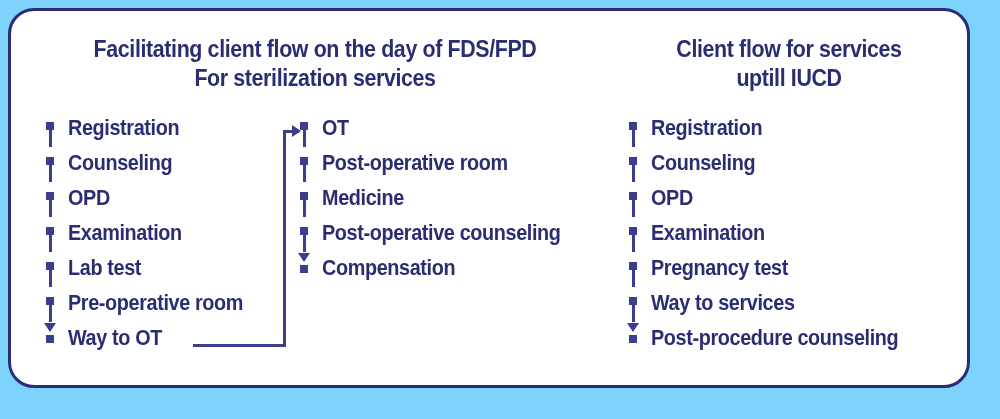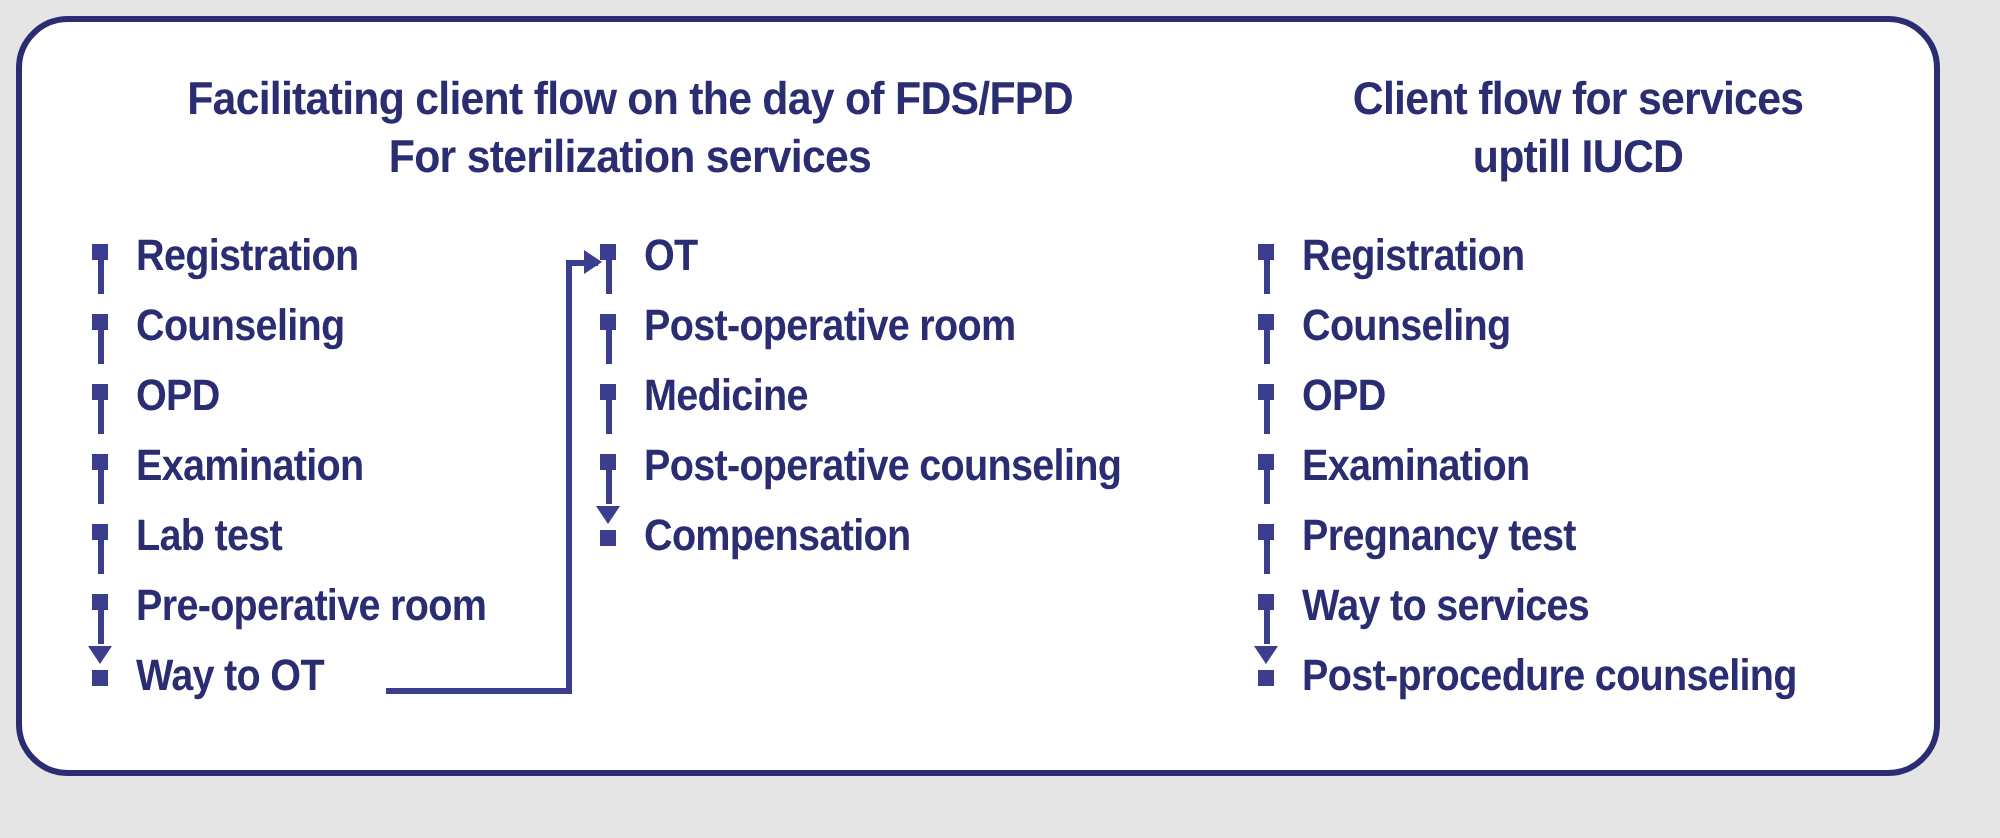--- a/index.html
+++ b/index.html
@@ -11,21 +11,21 @@
     width: 1000px;
     height: 419px;
     overflow: hidden;
     font-family: "Liberation Sans", sans-serif;
   }
 
   #stage {
     position: relative;
     width: 1000px;
     height: 419px;
-    background: #e5e5e5;
+    background: #7dd3fc;
   }
 
   
   #card {
     position: absolute;
     left: 8px;
     top: 8px;
     width: 962px;
     height: 380px;
     box-sizing: border-box;

